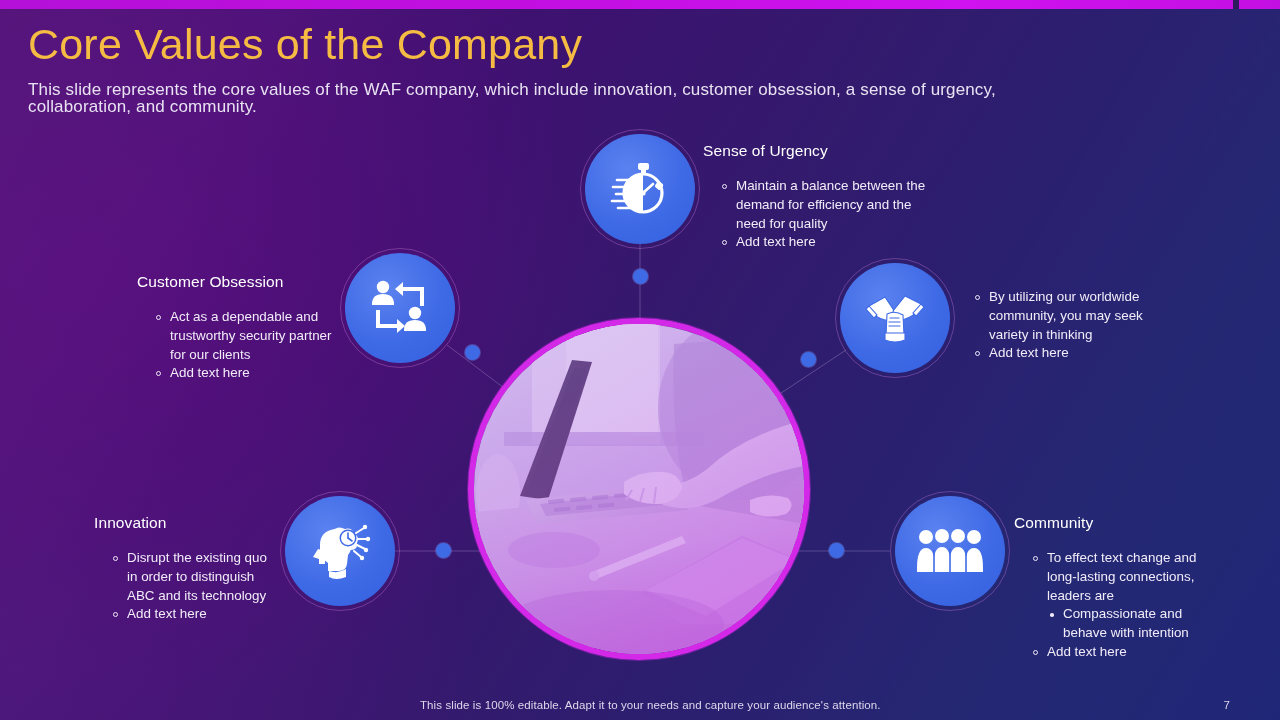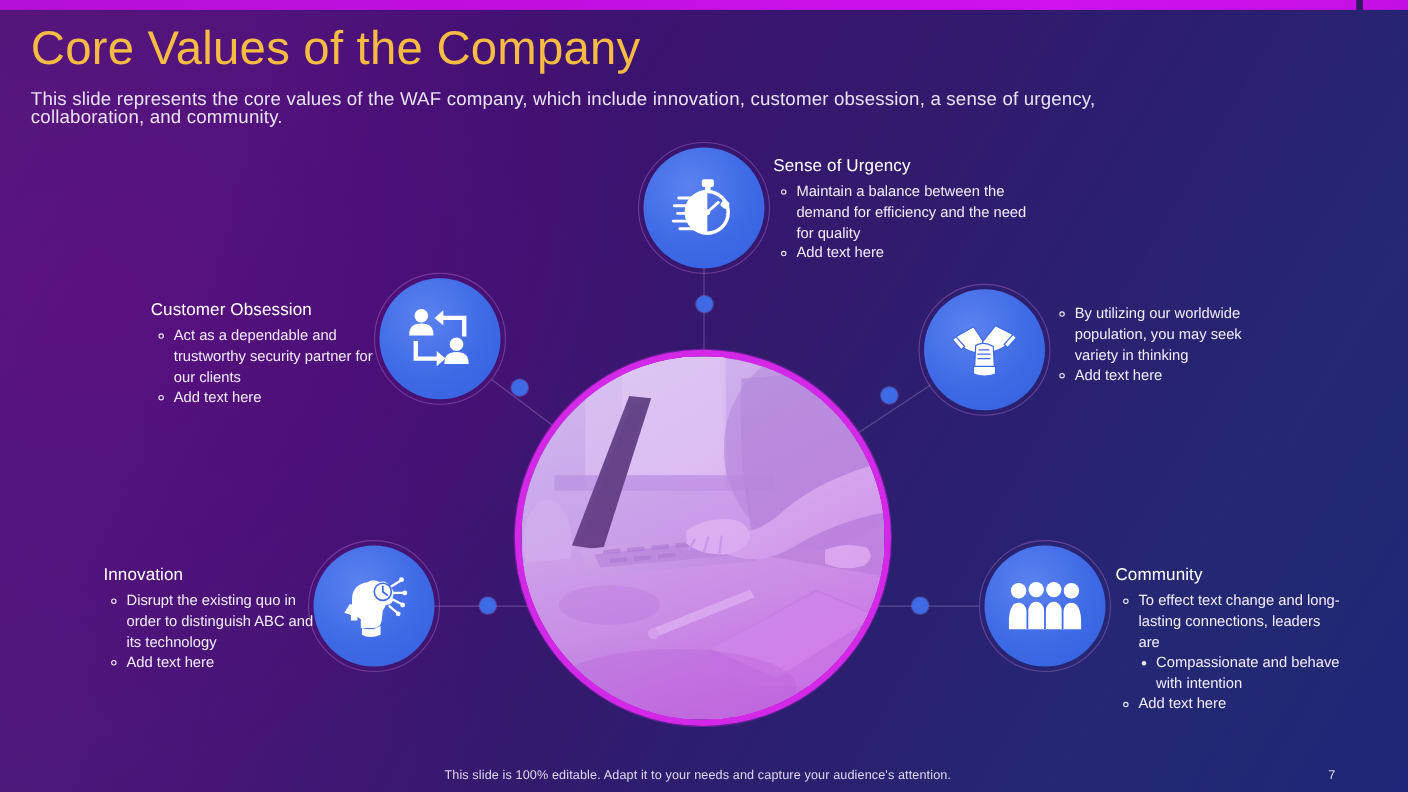--- a/index.html
+++ b/index.html
@@ -44,30 +44,30 @@
   .node{position:absolute;width:110px;height:110px;}
   .node .ring{position:absolute;left:-5px;top:-5px;width:120px;height:120px;border-radius:50%;
     border:1px solid rgba(196,120,210,0.38);box-sizing:border-box;}
   .node .disc{position:absolute;left:0;top:0;width:110px;height:110px;border-radius:50%;
     background:radial-gradient(circle at 38% 32%, #5b82ef 0%, #3f6ae6 55%, #3360de 100%);
     display:flex;align-items:center;justify-content:center;}
   .node svg{display:block;}
   
   .block{position:absolute;color:#ffffff;}
   .block h3{margin:0 0 2px 0;font-size:15.5px;font-weight:normal;line-height:20px;color:#ffffff;letter-spacing:0.1px;}
-  .block ul{margin:4px;padding:0;list-style:none;}
+  .block ul{margin:16px;padding:0;list-style:none;}
   .block li{position:relative;font-size:13.4px;line-height:18.8px;color:#f1ecf8;
     padding-left:17px;font-weight:400;}
   .block li:before{content:"";position:absolute;left:3px;top:7px;width:5px;height:5px;
     border-radius:50%;border:1.3px solid #efe9f7;box-sizing:border-box;}
   .block li.sub{padding-left:33px;}
   .block li.sub:before{content:"";left:20px;top:8px;width:3.6px;height:3.6px;border-radius:50%;
     background:#efe9f7;border:none;}
   
-  #footer{position:absolute;left:0;bottom:0;width:1232px;height:34px;text-align:right;}
+  #footer{position:absolute;left:16px;bottom:0;width:1232px;height:34px;text-align:right;}
   #footer-text{position:absolute;left:404px;bottom:9px;font-size:11.5px;color:#ded7ec;letter-spacing:0.1px;}
   #page-num{position:absolute;right:18px;bottom:9px;font-size:11.5px;color:#ded7ec;}
 </style>
 </head>
 <body>
 
 <div id="slide">
 
   <div id="sheen"></div>
 
@@ -251,21 +251,21 @@
         <g stroke="#3f6ae6" stroke-width="1.2" fill="none" stroke-linecap="round">
           <path d="M26 31 L35 31"></path>
             <path d="M25 35 L36 35"></path>
             <path d="M25 39 L36 39"></path>
         </g>
       </svg>
     </div>
   </div>
   <div class="block" style="left:956px;top:272px;width:205px;">
     <ul>
-      <li>By utilizing our worldwide population, you may seek variety in thinking</li>
+      <li>By utilizing our worldwide community, you may seek variety in thinking</li>
       <li>Add text here</li>
     </ul>
   </div>
 
   <div class="node" style="left:285px;top:496px;">
     <div class="ring"></div>
     <div class="disc">
       <svg width="64" height="64" viewBox="0 0 64 64">
         <g fill="#ffffff">
 

